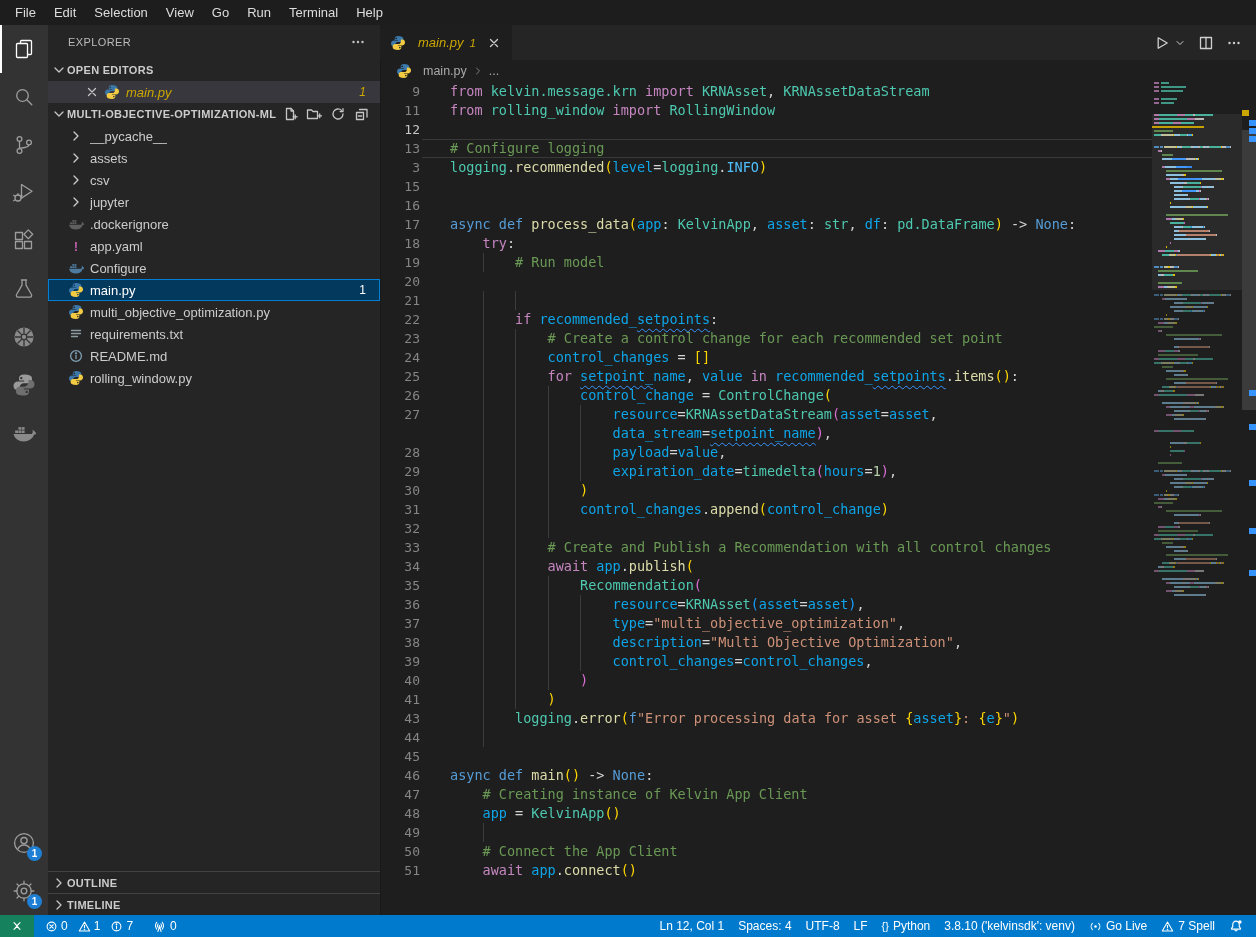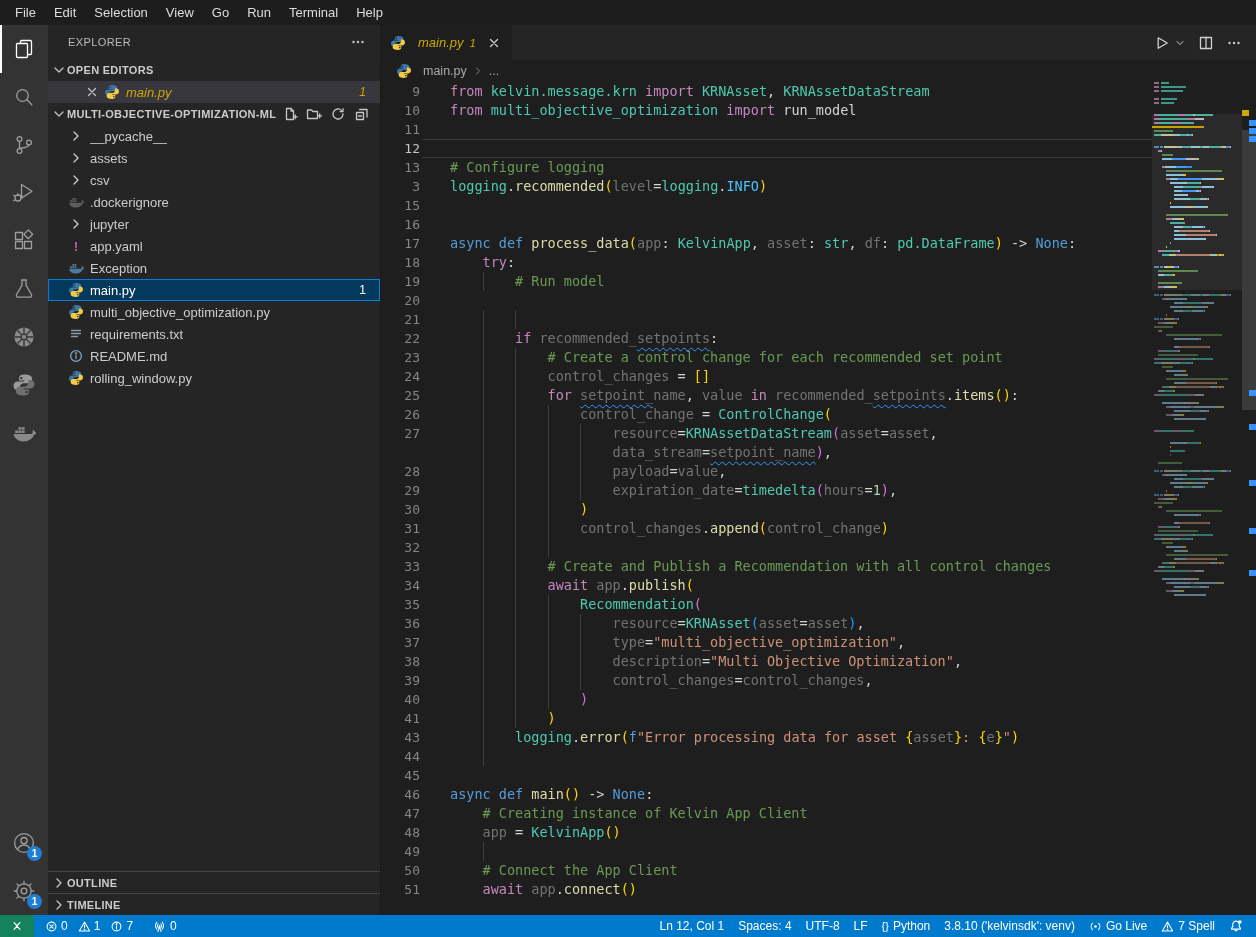--- a/index.html
+++ b/index.html
@@ -48,21 +48,21 @@
   #crumbs{height:22px;display:flex;align-items:center;gap:5px;padding-left:16px;font-size:12.5px;color:#a9a9a9}
   #crumbs .chev{color:#7f7f7f}
   
   #codewrap{position:absolute;left:0;top:57px;width:876px;height:833px;overflow:hidden}
   .cl{height:19px;display:flex;white-space:pre;font-family:"DejaVu Sans Mono","Liberation Mono",monospace;font-size:13.5px;line-height:19px}
   .g{width:40px;flex:none;text-align:right;color:#858585;font-size:13px}
   .g.cur{color:#c6c6c6}
   .lc{flex:none;padding-left:30px}
   .isp{display:inline-block;width:4ch;height:19px;vertical-align:top}
   .ig{box-shadow:inset 1px 0 0 #3c3c3c}
-  .tk-kw{color:#c586c0}.tk-kw2{color:#569cd6}.tk-type{color:#4ec9b0}.tk-fn{color:#dcdcaa}.tk-var{color:#737373}
+  .tk-kw{color:#c586c0}.tk-kw2{color:#569cd6}.tk-type{color:#4ec9b0}.tk-fn{color:#dcdcaa}.tk-var{color:#0ea5e9}
   .tk-str{color:#ce9178}.tk-com{color:#6a9955}.tk-num{color:#b5cea8}.tk-txt{color:#d4d4d4}
   .tk-b1{color:#ffd700}.tk-b2{color:#da70d6}.tk-b3{color:#179fff}.tk-const{color:#4fc1ff}
   .sq{text-decoration:underline;text-decoration-style:wavy;text-decoration-color:#3794ff;text-decoration-thickness:1px;text-underline-offset:3.5px;text-decoration-skip-ink:none}
   #curline{position:absolute;left:42px;width:730px;height:19px;border-top:1px solid rgba(255,255,255,.12);border-bottom:1px solid rgba(255,255,255,.12);box-sizing:border-box;pointer-events:none}
   
   #minimap{position:absolute;left:772px;top:57px;width:90px;height:833px;overflow:hidden;cursor:pointer}
   .mm-bar{position:absolute;height:2px}
   #mm-slider{position:absolute;left:0;width:100%;background:rgba(121,121,121,.14)}
   #vscroll{position:absolute;left:862px;top:57px;width:14px;height:833px;cursor:pointer}
   #vs-thumb{position:absolute;left:0;width:100%;background:rgba(121,121,121,.32)}
@@ -287,58 +287,58 @@
       </div>
       <div class="row">
         <span class="ficon" style="color: rgb(204, 204, 204);">
           <svg width="16" height="16" viewBox="0 0 16 16" fill="none" stroke="currentColor" stroke-width="1.3" stroke-linecap="round" stroke-linejoin="round">
             <path d="M6 4l4 4-4 4"></path>
           </svg>
         </span>
         <span class="fname">csv</span>
       </div>
       <div class="row">
+        <span class="ficon" style="color: rgb(204, 204, 204);">
+          <svg width="16" height="16" viewBox="0 0 16 16" fill="none" stroke="currentColor" stroke-width="1.3" stroke-linecap="round" stroke-linejoin="round">
+            <path d="M6 4l4 4-4 4"></path>
+          </svg>
+        </span>
+        <span class="fname">jupyter</span>
+      </div>
+      <div class="row">
         <span class="ficon">
           <svg width="16" height="16" viewBox="0 0 16 16" fill="#5f5f5f">
             <rect x="2.1" y="6.3" width="1.9" height="1.7"></rect>
             <rect x="4.3" y="6.3" width="1.9" height="1.7"></rect>
             <rect x="6.5" y="6.3" width="1.9" height="1.7"></rect>
             <rect x="4.3" y="4.1" width="1.9" height="1.7"></rect>
             <rect x="6.5" y="4.1" width="1.9" height="1.7"></rect>
             <path d="M1 8.7h12.2c.6-.6.8-1.5.5-2.3l-.2-.5.5.2c.7.2 1.3.8 1.5 1.5.4 0 .8.1 1.1.3-.3.8-1.1 1.3-2 1.3-.8 2.7-3.4 4.4-6.9 4.4-3.2 0-5.9-1.6-6.7-4.9z"></path>
           </svg>
         </span>
         <span class="fname">.dockerignore</span>
-      </div>
-      <div class="row">
-        <span class="ficon" style="color: rgb(204, 204, 204);">
-          <svg width="16" height="16" viewBox="0 0 16 16" fill="none" stroke="currentColor" stroke-width="1.3" stroke-linecap="round" stroke-linejoin="round">
-            <path d="M6 4l4 4-4 4"></path>
-          </svg>
-        </span>
-        <span class="fname">jupyter</span>
       </div>
       <div class="row">
         <span class="ficon">
           <b style="color:#bf5fa8;font-size:13px">!</b>
         </span>
         <span class="fname">app.yaml</span>
       </div>
       <div class="row">
         <span class="ficon">
           <svg width="16" height="16" viewBox="0 0 16 16" fill="#4e7ca0">
             <rect x="2.1" y="6.3" width="1.9" height="1.7"></rect>
             <rect x="4.3" y="6.3" width="1.9" height="1.7"></rect>
             <rect x="6.5" y="6.3" width="1.9" height="1.7"></rect>
             <rect x="4.3" y="4.1" width="1.9" height="1.7"></rect>
             <rect x="6.5" y="4.1" width="1.9" height="1.7"></rect>
             <path d="M1 8.7h12.2c.6-.6.8-1.5.5-2.3l-.2-.5.5.2c.7.2 1.3.8 1.5 1.5.4 0 .8.1 1.1.3-.3.8-1.1 1.3-2 1.3-.8 2.7-3.4 4.4-6.9 4.4-3.2 0-5.9-1.6-6.7-4.9z"></path>
           </svg>
         </span>
-        <span class="fname">Exception</span>
+        <span class="fname">Configure</span>
       </div>
       <div class="row sel">
         <span class="ficon">
           <svg width="16" height="16" viewBox="0 0 16 16">
             <path fill="#3b77a8" d="M7.9 1C5.9 1 4.7 1.9 4.7 3.4V5h3.4v.6H3.9C2.3 5.6 1 6.7 1 8.5s1.1 2.9 2.6 2.9h1.5V9.6c0-1.5 1.3-2.7 2.8-2.7h3.3c1.2 0 2.1-1 2.1-2.2V3.4C13.3 1.9 11.3 1 7.9 1zM6.2 2.6a.8.8 0 1 1 0 1.6.8.8 0 0 1 0-1.6z"></path>
             <path fill="#f2cb42" d="M8.1 15c2 0 3.2-.9 3.2-2.4V11H7.9v-.6h4.2c1.6 0 2.9-1.1 2.9-2.9s-1.1-2.9-2.6-2.9h-1.5v1.8c0 1.5-1.3 2.7-2.8 2.7H4.8c-1.2 0-2.1 1-2.1 2.2v1.3C2.7 14.1 4.7 15 8.1 15zm1.7-1.6a.8.8 0 1 1 0-1.6.8.8 0 0 1 0 1.6z"></path>
           </svg>
         </span>
         <span class="fname">main.py</span>
         <span class="badge-num">1</span>
@@ -457,22 +457,21 @@
     <span>main.py</span>
     <span class="chev">
         <svg width="12" height="12" viewBox="0 0 16 16" fill="none" stroke="currentColor" stroke-width="1.3" stroke-linecap="round" stroke-linejoin="round">
           <path d="M6 4l4 4-4 4"></path>
         </svg>
       </span>
     <span>...</span>
   </div>
   <div id="codewrap">
       <div class="cl"><span class="g">9</span><span class="lc"><span class="tk-kw">from </span><span class="tk-type">kelvin.message.krn</span><span class="tk-kw"> import </span><span class="tk-type">KRNAsset</span><span class="tk-txt">, </span><span class="tk-type">KRNAssetDataStream</span></span></div>
-      <div class="cl"><span class="g">10</span><span class="lc"><span class="tk-kw">from </span><span class="tk-type">multi_objective_optimization</span><span class="tk-kw"> import </span><span class="tk-txt">run_model</span></span></div>
-      <div class="cl"><span class="g">11</span></div>
+      <div class="cl"><span class="g">11</span><span class="lc"><span class="tk-kw">from </span><span class="tk-type">rolling_window</span><span class="tk-kw"> import </span><span class="tk-type">RollingWindow</span></span></div>
       <div id="curline" style="top: 57px;"></div>
       <div class="cl"><span class="g cur">12</span><span class="lc"></span></div>
       <div class="cl"><span class="g">13</span><span class="lc"><span class="tk-com"># Configure logging</span></span></div>
       <div class="cl"><span class="g">3</span><span class="lc"><span class="tk-type">logging</span><span class="tk-txt">.</span><span class="tk-fn">recommended</span><span class="tk-b1">(</span><span class="tk-var">level</span><span class="tk-txt">=</span><span class="tk-type">logging</span><span class="tk-txt">.</span><span class="tk-const">INFO</span><span class="tk-b1">)</span></span></div>
       <div class="cl"><span class="g">15</span><span class="lc"></span></div>
       <div class="cl"><span class="g">16</span><span class="lc"></span></div>
       <div class="cl"><span class="g">17</span><span class="lc"><span class="tk-kw2">async</span><span class="tk-txt"> </span><span class="tk-kw2">def</span><span class="tk-txt"> </span><span class="tk-fn">process_data</span><span class="tk-b1">(</span><span class="tk-var">app</span><span class="tk-txt">: </span><span class="tk-type">KelvinApp</span><span class="tk-txt">, </span><span class="tk-var">asset</span><span class="tk-txt">: </span><span class="tk-type">str</span><span class="tk-txt">, </span><span class="tk-var">df</span><span class="tk-txt">: </span><span class="tk-type">pd.DataFrame</span><span class="tk-b1">)</span><span class="tk-txt"> -&gt; </span><span class="tk-kw2">None</span><span class="tk-txt">:</span></span></div>
       <div class="cl"><span class="g">18</span><span class="lc"><span class="isp"></span><span class="tk-kw">try</span><span class="tk-txt">:</span></span></div>
       <div class="cl"><span class="g">19</span><span class="lc"><span class="isp"></span><span class="isp ig"></span><span class="tk-com"># Run model</span></span></div>
       <div class="cl"><span class="g">20</span></div>

